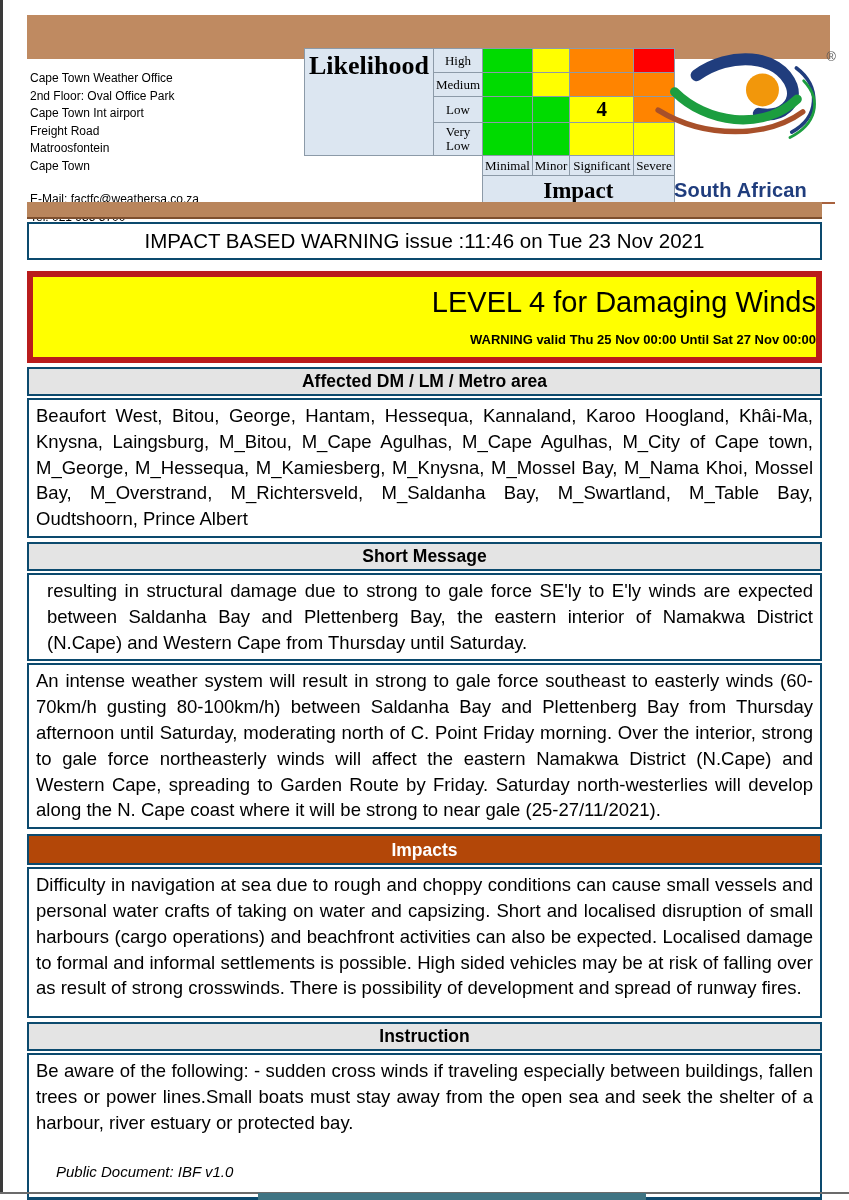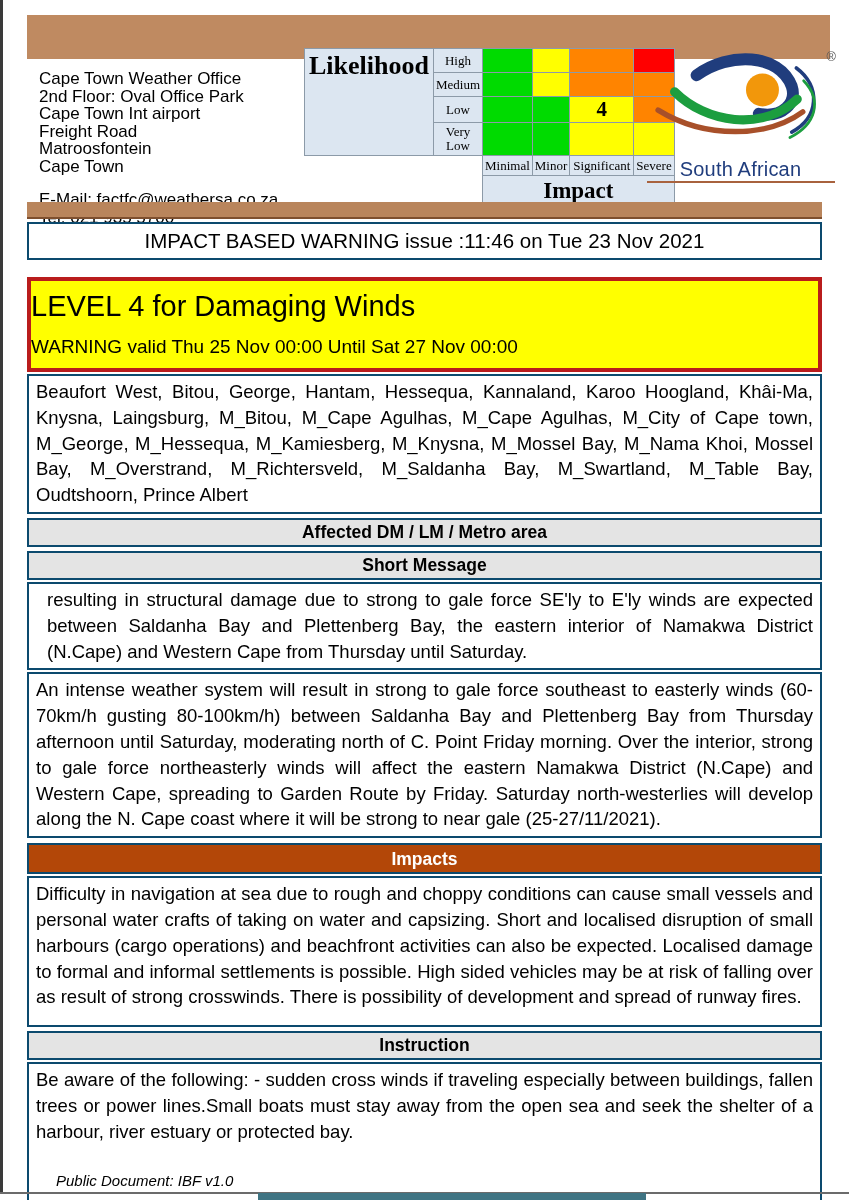--- a/index.html
+++ b/index.html
@@ -9,21 +9,21 @@
     position: relative; width: 849px; height: 1200px; margin: 0 auto;
     background: #fff; overflow: hidden;
   }
   .page-left-border { position: absolute; left: 0; top: 0; width: 3px; height: 1193px; background: #3a3a3a; }
   .page-bottom-line { position: absolute; left: 0; top: 1192px; width: 849px; height: 2px; background: #6b6b6b; }
   .bottom-teal-bar { position: absolute; left: 258px; top: 1193px; width: 388px; height: 7px; }
 
   .top-brown-bar { position: absolute; left: 27px; top: 15px; width: 803px; height: 44px; }
   .brown-bar-2 { position: absolute; left: 27px; top: 202px; width: 795px; height: 17px; border-bottom: 2px solid #7e4f2e; }
 
-  .address-block { position: absolute; left: 39px; top: 70px; font-size: 17px; line-height: 17.5px; }
+  .address-block { position: absolute; left: 30px; top: 70px; font-size: 12px; line-height: 17.5px; }
   .address-contact { margin-top: 16px; }
 
   
   .matrix-wrap { position: absolute; left: 268px; top: 48px; margin-left: 36px; }
   table.matrix { border-collapse: collapse; }
   table.matrix td { border: 1px solid #8c9aa8; }
   td.m-blank { border: none !important; background: transparent; }
   .m-blue { background: #dce6f1; }
   td.likelihood-cell {
     width: 114px; vertical-align: top; text-align: left; padding: 2px 4px;
@@ -33,30 +33,30 @@
     width: 28px; text-align: center; font-family: "Liberation Serif", serif; font-size: 13px; line-height: 14px; padding: 0 2px;
   }
   td.cell { text-align: center; vertical-align: middle; font-family: "Liberation Serif", serif; font-weight: bold; font-size: 21px; }
   .c-min { width: 43px; } .c-mnr { width: 37px; } .c-sig { width: 64px; } .c-sev { width: 39px; }
   .r-std { height: 24px; } .r-tall { height: 33px; }
   td.col-label { text-align: center; font-family: "Liberation Serif", serif; font-size: 13px; height: 20px; padding: 1px 2px; }
   td.impact-cell { text-align: center; font-family: "Liberation Serif", serif; font-weight: bold; font-size: 23px; height: 30px; }
 
   
   .logo { position: absolute; left: 638px; top: 46px; width: 205px; text-align: center; }
-  .logo-text { font-weight: normal; font-size: 20px; line-height: 22px; letter-spacing: 0.2px; }
+  .logo-text { font-weight: bold; font-size: 20px; line-height: 22px; letter-spacing: 0.2px; margin-top: 21px; }
   .logo-rule { border: 0; border-top: 2px solid #a8623e; width: 188px; margin: 1px auto; }
 
   
   .content { position: absolute; left: 27px; top: 222px; width: 795px; display: flex; flex-direction: column; }
   .box { border: 2px solid #0c4a6e; background: #fff; }
   .issue-box { min-height: 34px; text-align: center; font-size: 20.5px; padding: 5px 4px; }
-  .warning-box { margin-top: 17px; border: 4px solid #b91c1c; min-height: 86px; text-align: left; }
+  .warning-box { margin-top: 11px; border: 6px solid #b91c1c; min-height: 86px; text-align: right; }
   .warning-title { font-size: 29px; margin-top: 9px; }
-  .warning-valid { font-size: 19px; margin-top: 13px; margin-bottom: 10px; }
+  .warning-valid { font-size: 13px; margin-top: 13px; margin-bottom: 10px; font-weight: bold; }
   .sec-header { margin-top: 4px; min-height: 26px; text-align: center; font-weight: bold; font-size: 17.5px; padding: 2px 4px; }
   .sec-header.grey { background: #e4e4e4; }
   .sec-header.impacts { color: #fff; min-height: 29px; padding-top: 4px; margin-top: 5px; border-width: 2.5px; }
   .sec-body { margin-top: 2px; padding: 3px 7px 4px 7px; font-size: 18.5px; line-height: 25.8px; text-align: justify; }
   .body-affected { min-height: 131px; }
   .body-short { min-height: 78px; padding-left: 18px; }
   .body-discussion { min-height: 153px; }
   .body-impacts { min-height: 151px; }
   .body-instruction { min-height: 148px; display: flex; flex-direction: column; justify-content: space-between; border-bottom-width: 4px; }
   .footer-note { font-style: italic; font-size: 15px; padding: 0 0 8px 20px; text-align: left; }
@@ -146,22 +146,22 @@
 
   <div class="content">
 
     <div class="box issue-box">IMPACT BASED WARNING issue :11:46 on Tue 23 Nov 2021</div>
 
     <div class="box warning-box" style="background-color: rgb(255, 255, 0);">
       <div class="warning-title">LEVEL 4 for Damaging Winds</div>
       <div class="warning-valid">WARNING valid Thu 25 Nov 00:00 Until Sat 27 Nov 00:00</div>
     </div>
 
+    <div class="box sec-header grey">Affected DM / LM / Metro area</div>
     <div class="box sec-body body-affected">Beaufort West, Bitou, George, Hantam, Hessequa, Kannaland, Karoo Hoogland, Khâi-Ma, Knysna, Laingsburg, M_Bitou, M_Cape Agulhas, M_Cape Agulhas, M_City of Cape town, M_George, M_Hessequa, M_Kamiesberg, M_Knysna, M_Mossel Bay, M_Nama Khoi, Mossel Bay, M_Overstrand, M_Richtersveld, M_Saldanha Bay, M_Swartland, M_Table Bay, Oudtshoorn, Prince Albert</div>
-    <div class="box sec-header grey">Affected DM / LM / Metro area</div>
 
     <div class="box sec-header grey">Short Message</div>
     <div class="box sec-body body-short">resulting in structural damage due to strong to gale force SE'ly to E'ly winds are expected between Saldanha Bay and Plettenberg Bay, the eastern interior of Namakwa District (N.Cape) and Western Cape from Thursday until Saturday.</div>
 
     <div class="box sec-body body-discussion">An intense weather system will result in strong to gale force southeast to easterly winds (60-70km/h gusting 80-100km/h) between Saldanha Bay and Plettenberg Bay from Thursday afternoon until Saturday, moderating north of C. Point Friday morning. Over the interior, strong to gale force northeasterly winds will affect the eastern Namakwa District (N.Cape) and Western Cape, spreading to Garden Route by Friday. Saturday north-westerlies will develop along the N. Cape coast where it will be strong to near gale (25-27/11/2021).</div>
 
     <div class="box sec-header impacts" style="background-color: rgb(179, 71, 8);">Impacts</div>
     <div class="box sec-body body-impacts">Difficulty in navigation at sea due to rough and choppy conditions can cause small vessels and personal water crafts of taking on water and capsizing. Short and localised disruption of small harbours (cargo operations) and beachfront activities can also be expected. Localised damage to formal and informal settlements is possible. High sided vehicles may be at risk of falling over as result of strong crosswinds. There is possibility of development and spread of runway fires.</div>
 
     <div class="box sec-header grey">Instruction</div>

